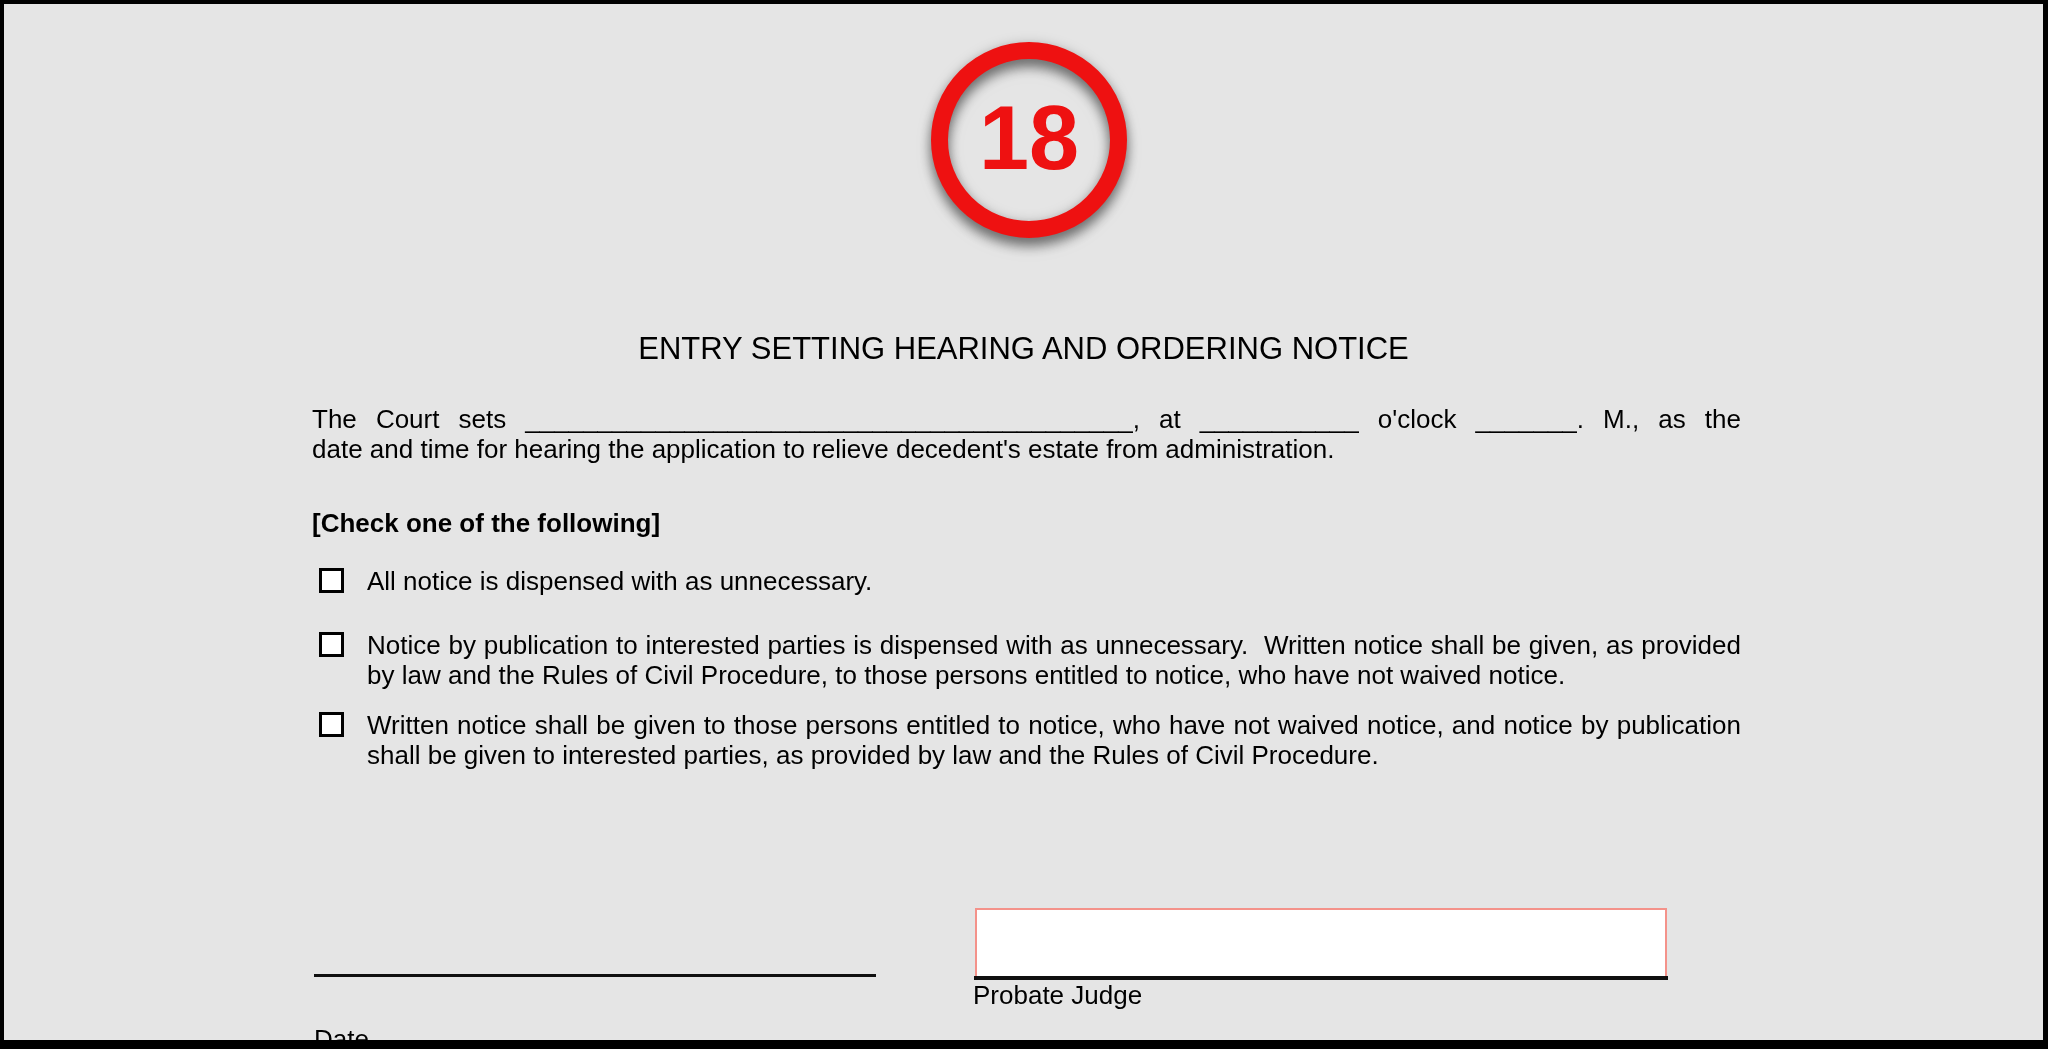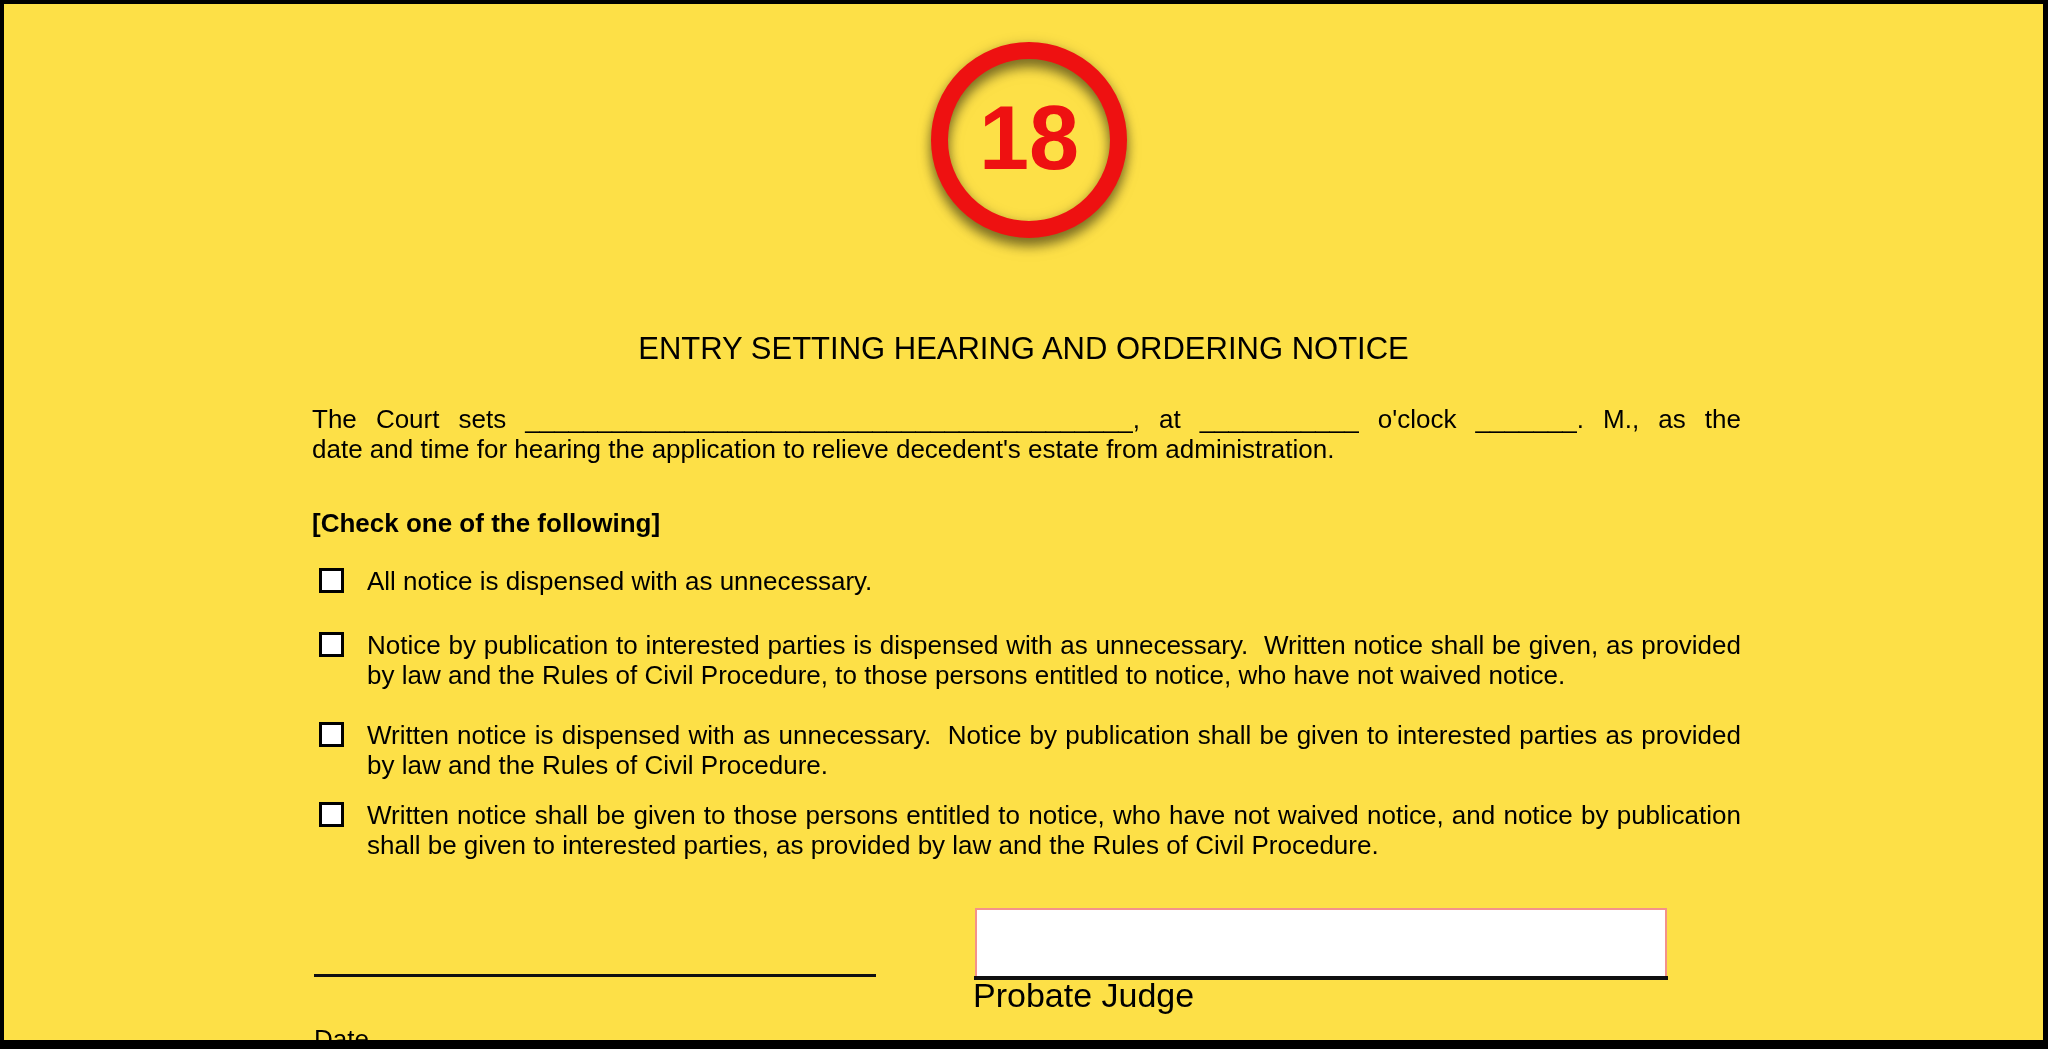--- a/index.html
+++ b/index.html
@@ -5,21 +5,21 @@
   * { margin: 0; padding: 0; box-sizing: border-box; }
   html, body { background: #ffffff; }
   body {
     width: 2048px; height: 1049px;
     font-family: "Liberation Sans", "DejaVu Sans", sans-serif;
     color: #000;
   }
   .page {
     position: relative;
     width: 2048px; height: 1049px;
-    background: #fde047;
+    background: #e5e5e5;
     border: solid #000;
     border-width: 4px 5px 9px 4px;
     overflow: hidden;
   }
 
   
   .badge-wrap { position: absolute; left: 927px; top: 38px; width: 196px; height: 196px; }
   .badge-ring {
     width: 196px; height: 196px;
     border: 17px solid #ee1111;
@@ -80,21 +80,21 @@
     width: 692px; height: 70px;
     border: 2px solid #f4928a;
     background: #fff;
   }
   .judge-line {
     position: absolute; left: 970px; top: 972px;
     width: 694px; height: 4px; background: #101010;
   }
   .judge-label {
     position: absolute; left: 969px; top: 976px;
-    font-size: 34px; line-height: 30px;
+    font-size: 26px; line-height: 30px;
   }
 </style>
 </head>
 <body>
 
 <div class="page">
 
   <div class="badge-wrap">
     <div class="badge-ring"></div>
     <div class="badge-num">18</div>
@@ -112,24 +112,20 @@
     <div class="check-item m1">
       <span class="check-box"></span>
       <div class="check-text">All notice is dispensed with as unnecessary.</div>
     </div>
 
     <div class="check-item m2">
       <span class="check-box"></span>
       <div class="check-text">Notice by publication to interested parties is dispensed with as unnecessary.&nbsp; Written notice shall be given, as provided by law and the Rules of Civil Procedure, to those persons entitled to notice, who have not waived notice.</div>
     </div>
 
-    <div class="check-item m3">
-      <span class="check-box"></span>
-      <div class="check-text">Written notice is dispensed with as unnecessary.&nbsp; Notice by publication shall be given to interested parties as provided by law and the Rules of Civil Procedure.</div>
-    </div>
 
     <div class="check-item m4">
       <span class="check-box"></span>
       <div class="check-text">Written notice shall be given to those persons entitled to notice, who have not waived notice, and notice by publication shall be given to interested parties, as provided by law and the Rules of Civil Procedure.</div>
     </div>
 
   </div>
 
   <div class="date-line"></div>
   <div class="date-label">Date</div>

